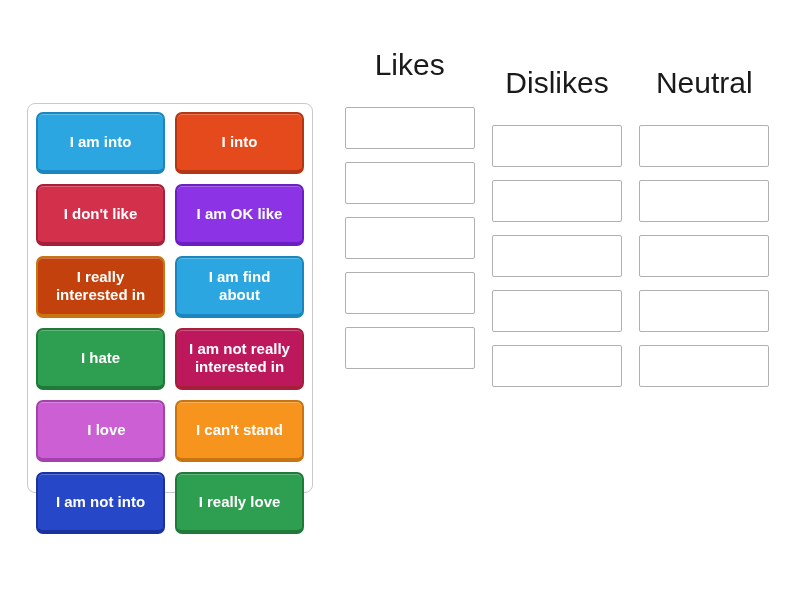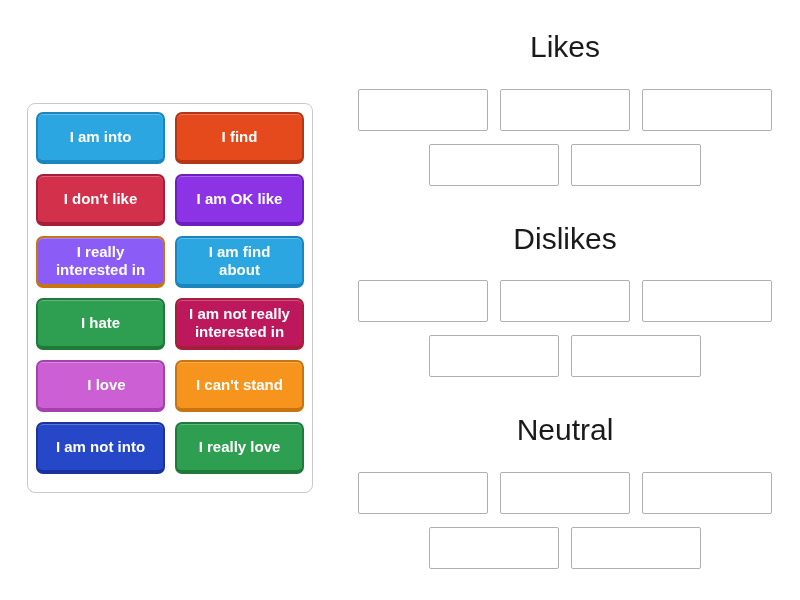--- a/index.html
+++ b/index.html
@@ -21,45 +21,45 @@
     background: #ffffff;
     border: 1px solid #c9c9c9;
     border-radius: 8px;
     padding: 8px;
     display: grid;
     grid-template-columns: 1fr 1fr;
     gap: 10px 10px;
     align-content: start;
   }
   .tile {
-    height: 52px;
+    height: 62px;
     border-radius: 7px;
     border-style: solid;
     border-width: 2px 2px 4px 2px;
     color: #ffffff;
     font-size: 15px;
     font-weight: 700;
     line-height: 1.2;
     display: flex;
     align-items: center;
     justify-content: center;
     text-align: center;
     white-space: pre-line;
     cursor: grab;
     box-shadow: inset 0 1px 0 rgba(255,255,255,0.25);
   }
 
   
   .groups {
     position: absolute;
-    left: 344px;
+    left: 336px;
     top: 30px;
     width: 442px;
     display: flex;
-    flex-direction: column;
+    align-items: center;
   }
   .group-section {
     width: 100%;
     display: flex;
     flex-direction: column;
     align-items: center;
   }
   .group-title {
     font-size: 30px;
     font-weight: 400;
@@ -82,24 +82,24 @@
     background: #ffffff;
     border: 1px solid #b0b0b0;
     border-radius: 2px;
   }
 </style>
 </head>
 <body>
 
 <div class="word-bank" id="word-bank">
     <div class="tile" style="background: rgb(43, 166, 224); border-color: rgb(27, 133, 189);">I am into</div>
-    <div class="tile" style="background: rgb(229, 74, 29); border-color: rgb(181, 54, 20);">I find</div>
+    <div class="tile" style="background: rgb(229, 74, 29); border-color: rgb(181, 54, 20);">I into</div>
     <div class="tile" style="background: rgb(211, 48, 76); border-color: rgb(166, 31, 58);">I don't like</div>
     <div class="tile" style="background: rgb(140, 51, 230); border-color: rgb(108, 31, 192);">I am OK like</div>
-    <div class="tile" style="background: #8b5cf6; border-color: rgb(200, 116, 16);">I really
+    <div class="tile" style="background: #c2410c; border-color: rgb(200, 116, 16);">I really
 interested in</div>
     <div class="tile" style="background: rgb(43, 166, 224); border-color: rgb(27, 133, 189);">I am find
 about</div>
     <div class="tile" style="background: rgb(46, 158, 80); border-color: rgb(31, 122, 58);">I hate</div>
     <div class="tile" style="background: #be185d; border-color: rgb(166, 31, 58);">I am not really
 interested in</div>
     <div class="tile" style="background: rgb(203, 95, 211); border-color: rgb(164, 65, 172); padding-left: 12px;">I love</div>
     <div class="tile" style="background: rgb(247, 148, 30); border-color: rgb(200, 116, 16);">I can't stand</div>
     <div class="tile" style="background: rgb(37, 71, 200); border-color: rgb(26, 50, 158);">I am not into</div>
     <div class="tile" style="background: rgb(46, 158, 80); border-color: rgb(31, 122, 58);">I really love</div>

